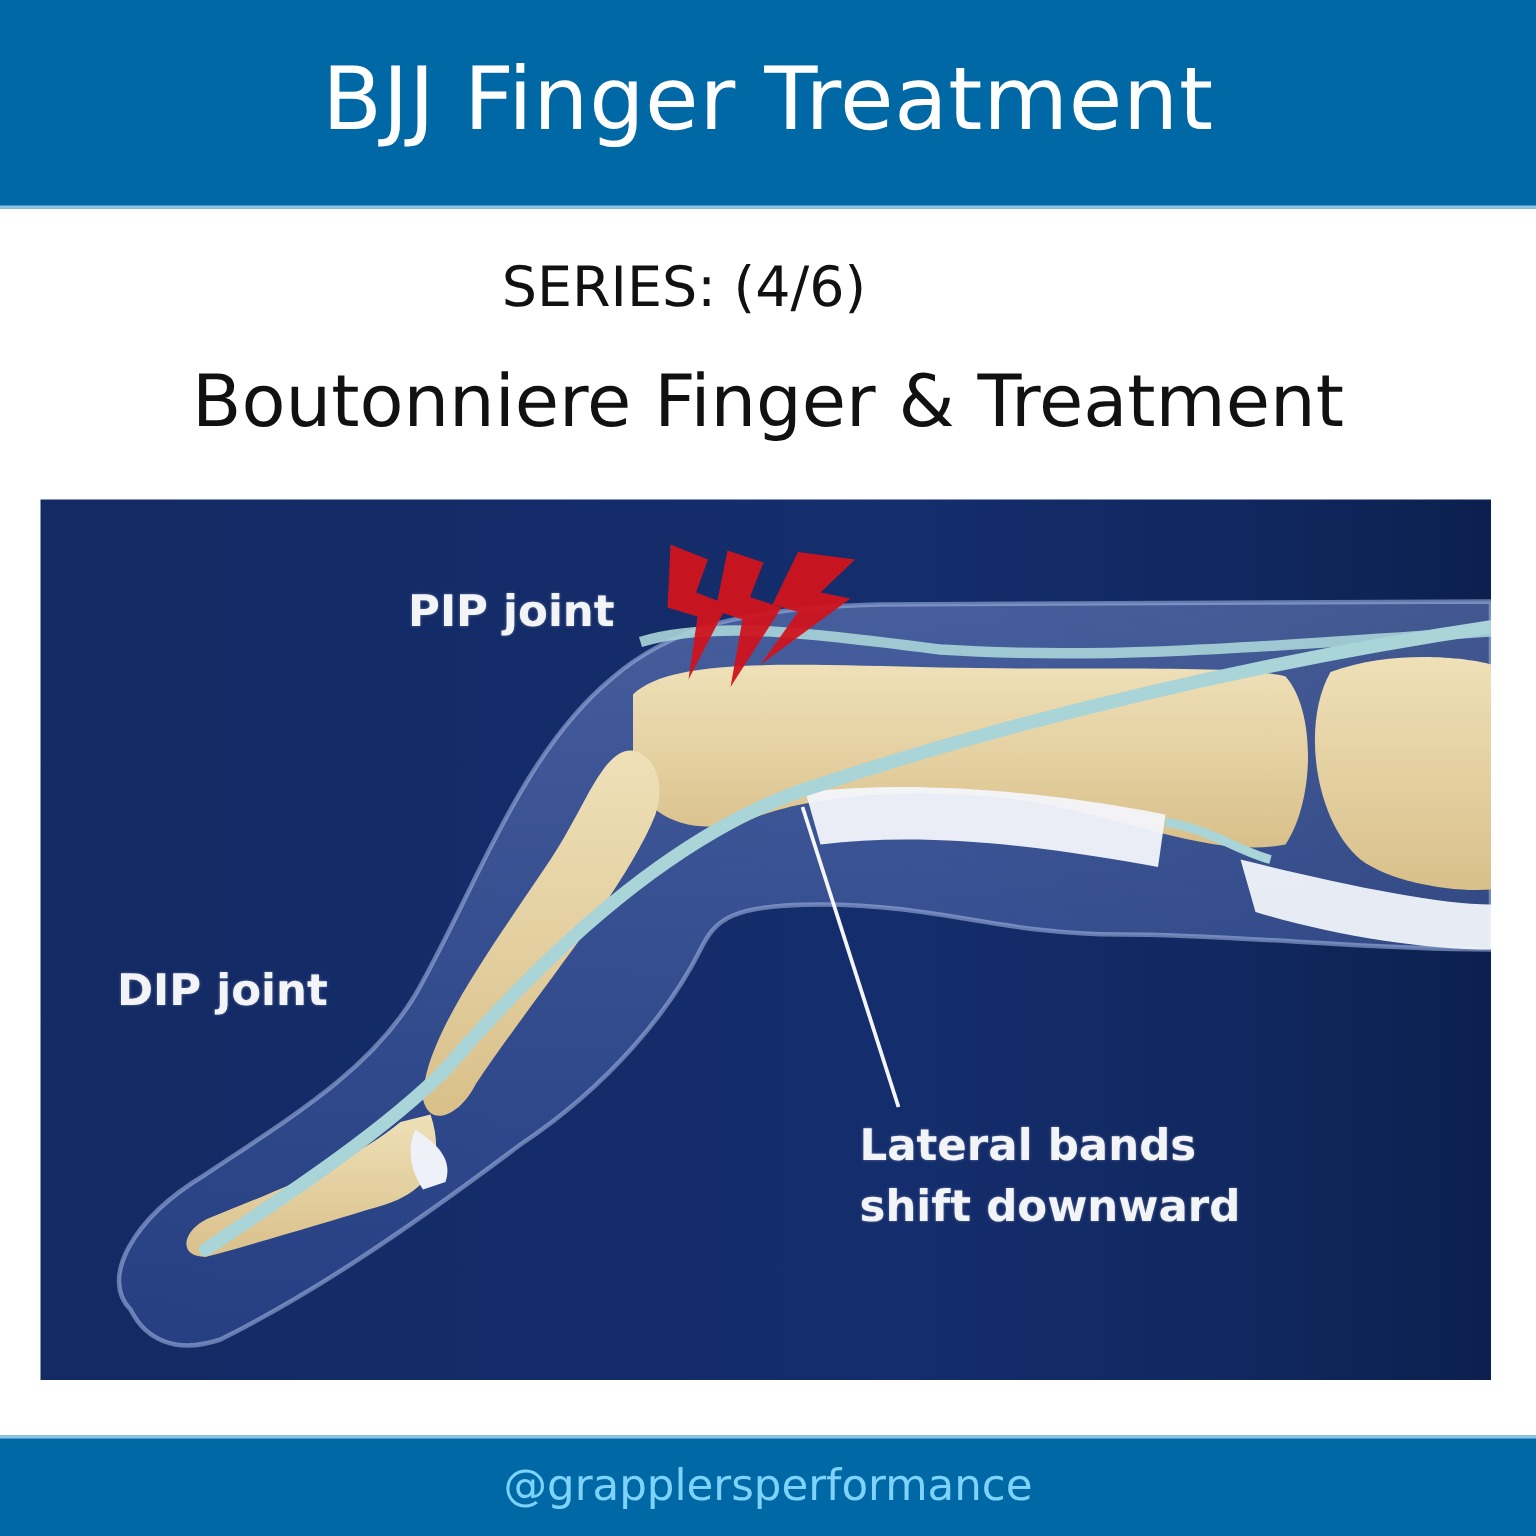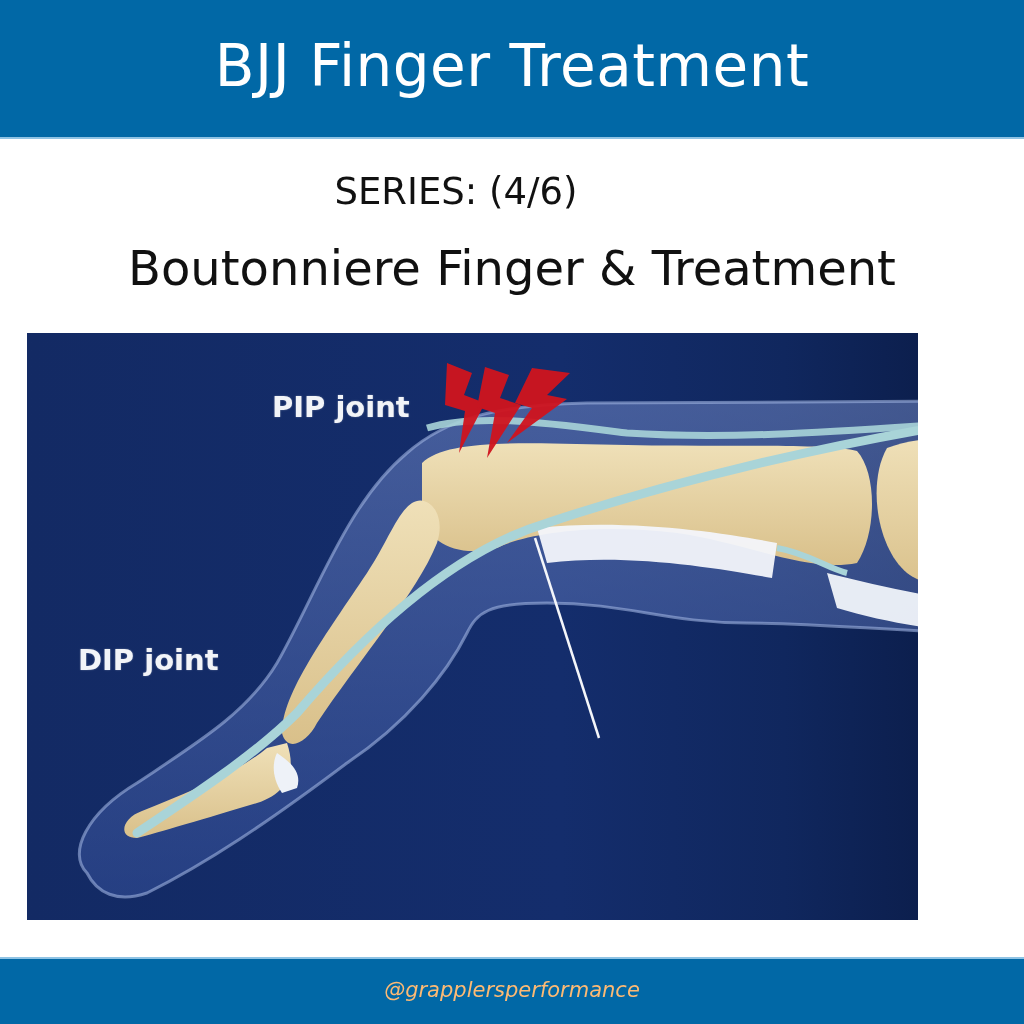--- a/index.html
+++ b/index.html
@@ -6,31 +6,31 @@
   body { width:1024px; height:1024px; background:#ffffff; position:relative; overflow:hidden;
          font-family:"DejaVu Sans", sans-serif; }
   .header-bar { position:absolute; left:0; top:0; width:1024px; height:137px; background:#0168a6;
                 border-bottom:2px solid #8fc3e4; display:flex; align-items:center; justify-content:center; }
   .header-title { color:#ffffff; font-family:"DejaVu Sans", sans-serif; font-size:58px; font-weight:500;
                   letter-spacing:0.5px; margin-top:-6px; }
   .subtitle-1 { position:absolute; left:0; width:912px; top:170px; text-align:center; color:#111;
                 font-family:"DejaVu Sans", sans-serif; font-size:37px; font-weight:500; }
   .subtitle-2 { position:absolute; left:0; width:1024px; top:240px; text-align:center; color:#111;
                 font-family:"DejaVu Sans", sans-serif; font-size:48px; font-weight:500; }
-  .illustration { position:absolute; left:27px; top:333px; width:891px; height:587px; overflow:hidden;
+  .illustration { position:absolute; left:27px; top:333px; width:967px; height:587px; overflow:hidden;
                   background:linear-gradient(90deg,#132a64 0%,#142d6c 60%,#10275e 85%,#0c1f4e 100%); }
   .illustration svg { position:absolute; left:0; top:0; }
   .label { position:absolute; color:#f2f4f8; font-family:"DejaVu Sans", sans-serif; font-weight:600;
            text-shadow:0 0 2px rgba(255,255,255,0.35); white-space:nowrap; }
   .label-pip { left:245px; top:57px; font-size:29px; }
   .label-dip { left:51px; top:310px; font-size:29px; }
   .label-lat { left:546px; top:410px; font-size:29px; line-height:41px; }
   .footer-bar { position:absolute; left:0; top:957px; width:1024px; height:67px; background:#0168a6;
                 border-top:2px solid #8fc3e4; display:flex; align-items:center; justify-content:center; }
-  .footer-handle { color:#fdba74; font-family:"DejaVu Sans", sans-serif; font-size:21px; margin-top:-6px;font-style:italic; }
+  .footer-handle { color:#7dd3fc; font-family:"DejaVu Sans", sans-serif; font-size:29px; margin-top:-6px; }
 </style>
 </head>
 <body>
 
 <div class="header-bar">
   <span class="header-title">BJJ Finger Treatment</span>
 </div>
 
 <div class="subtitle-1">SERIES: (4/6)</div>
 <div class="subtitle-2">Boutonniere Finger &amp; Treatment</div>
@@ -70,18 +70,20 @@
 
     <g fill="#d0141e" opacity="0.95">
       <path d="M420 30 L445 40 L437 62 L458 70 L432 120 L438 78 L418 72 Z"></path>
       <path d="M458 34 L482 42 L473 65 L494 72 L460 125 L468 80 L450 74 Z"></path>
       <path d="M505 35 L543 40 L520 62 L540 66 L480 110 L505 75 L488 70 Z"></path>
     </g>
   </svg>
   <div class="label label-pip">PIP joint</div>
   <div class="label label-dip">DIP joint</div>
   <div class="label label-lat">
+    <div>Lateral bands</div>
+    <div>shift downward</div>
   </div>
 </div>
 
 <div class="footer-bar">
   <span class="footer-handle">@grapplersperformance</span>
 </div>
 
 </body></html>

